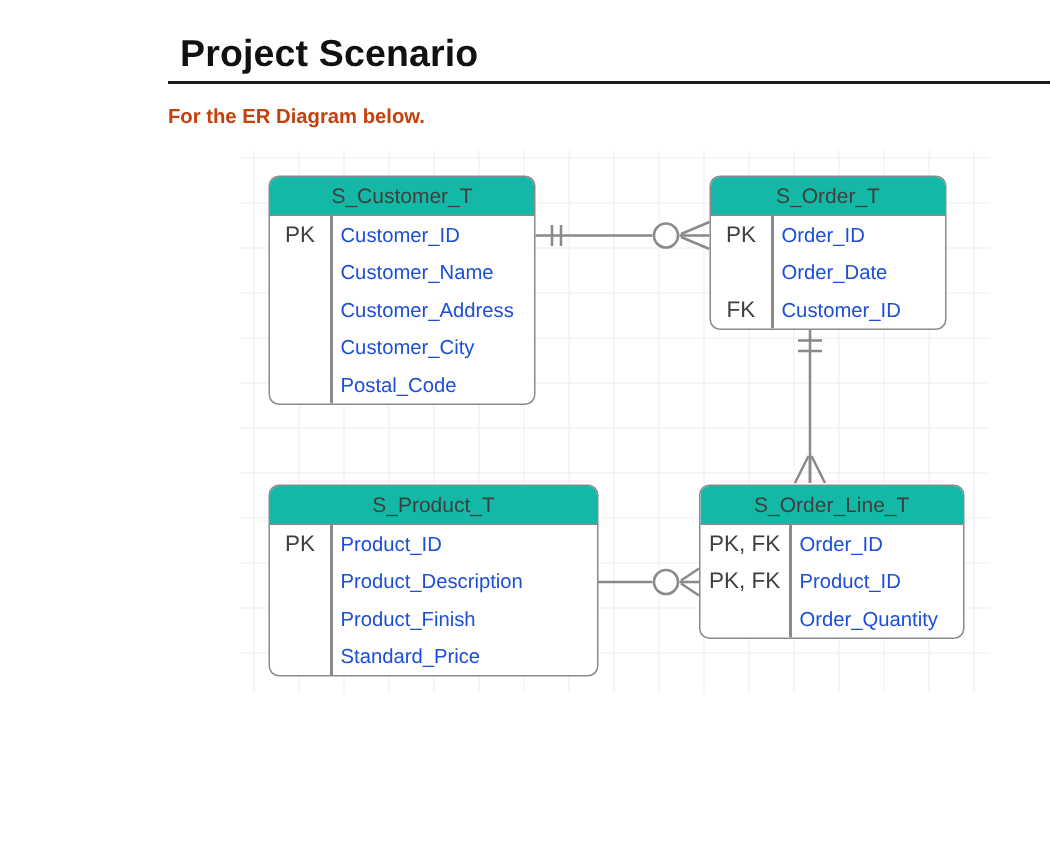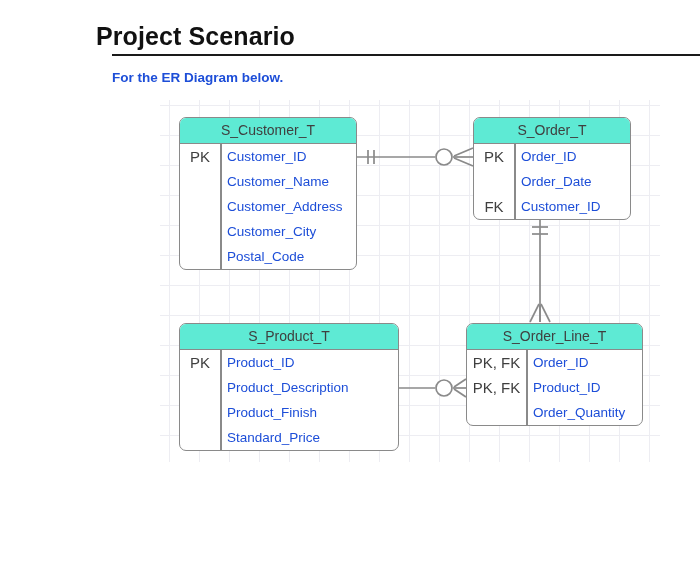--- a/index.html
+++ b/index.html
@@ -12,21 +12,21 @@
     height: 566px;
     position: relative;
     overflow: hidden;
     font-family: "Liberation Sans", sans-serif;
     color: #3c3c3c;
   }
 
   
   #page-title {
     position: absolute;
-    left: 96px;
+    left: 120px;
     top: 22px;
     font-size: 25px;
     font-weight: bold;
     color: #111111;
     letter-spacing: 0.1px;
     white-space: nowrap;
   }
   #title-rule {
     position: absolute;
     left: 112px;
@@ -34,21 +34,21 @@
     width: 588px;
     height: 2px;
     background: #1a1a1a;
   }
   #subtitle {
     position: absolute;
     left: 112px;
     top: 70px;
     font-size: 13.5px;
     font-weight: bold;
-    color: #1d4ed8;
+    color: #c2410c;
     white-space: nowrap;
   }
 
   
   #diagram-canvas {
     position: absolute;
     left: 160px;
     top: 100px;
     width: 500px;
     height: 362px;
@@ -73,21 +73,21 @@
     border: 1.6px solid #8a8a8a;
     border-radius: 7px;
     background: #ffffff;
     overflow: hidden;
   }
   .entity-header {
     box-sizing: border-box;
     height: 26px;
     line-height: 25px;
     text-align: center;
-    background: #5eead4;
+    background: #14b8a6;
     border-bottom: 1.6px solid #8a8a8a;
     font-size: 14px;
     color: #3f3f3f;
     white-space: nowrap;
   }
   .entity-body {
     position: relative;
   }
   .attr-row {
     display: flex;

